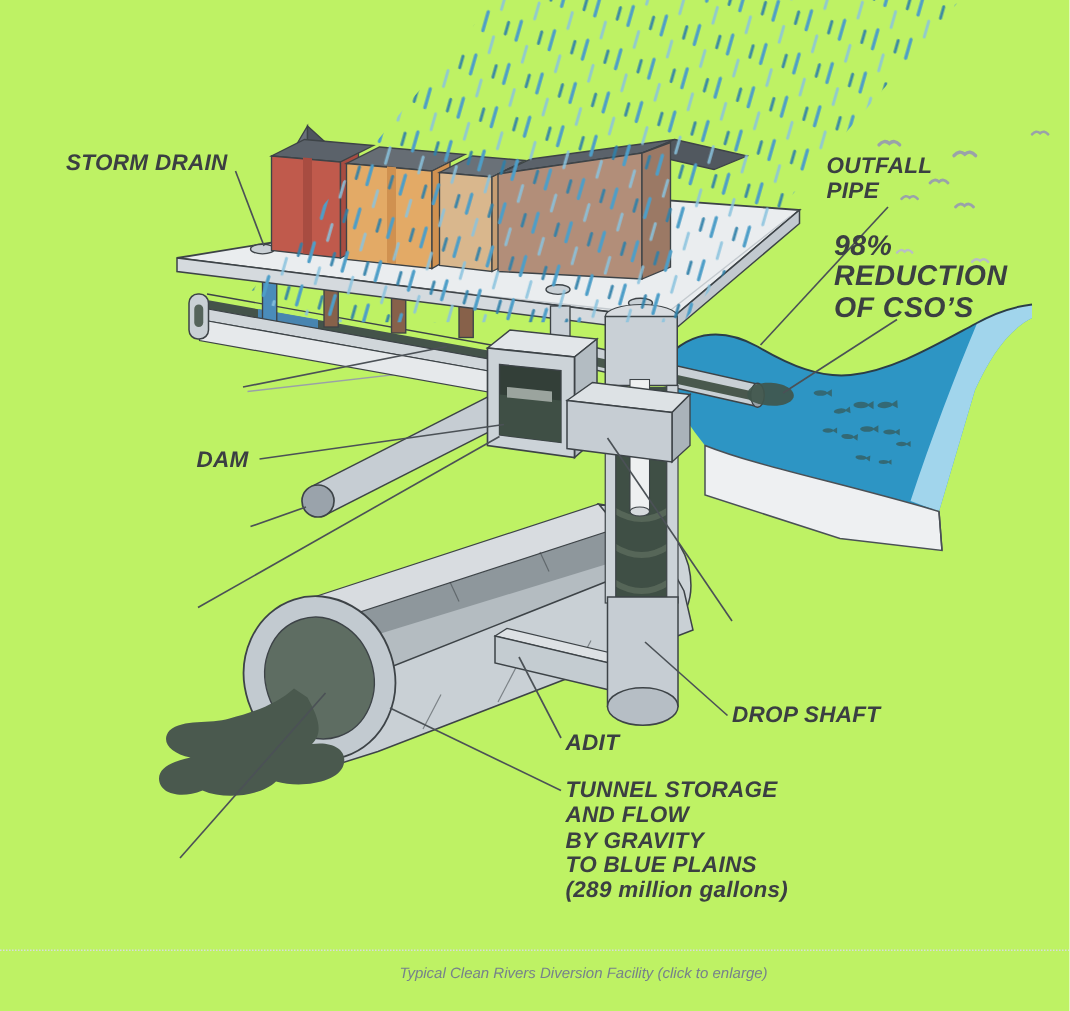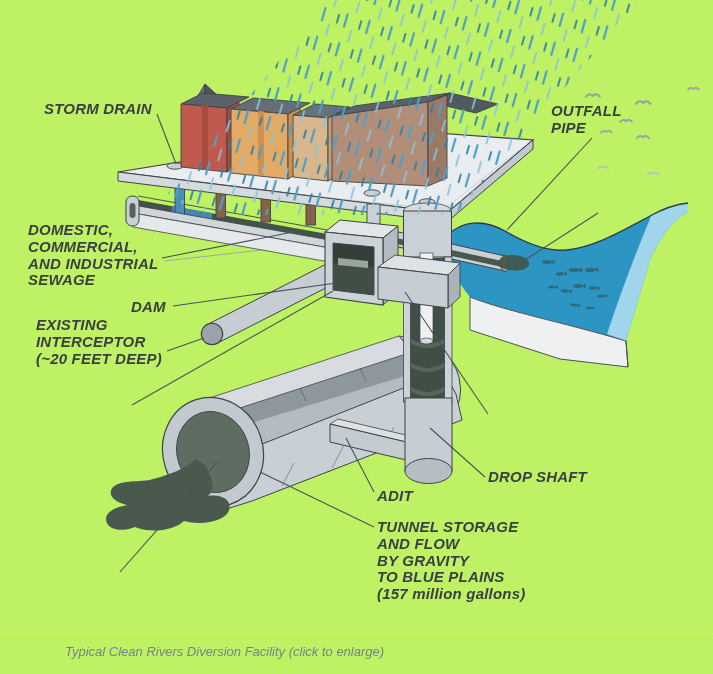--- a/index.html
+++ b/index.html
@@ -3,22 +3,22 @@
 <meta charset="utf-8">
 <style>
   html,body{margin:0;padding:0;background:#fff;}
   .stage{position:relative;width:713px;height:674px;background:#bef264;overflow:hidden;
          font-family:"Liberation Sans","DejaVu Sans",sans-serif;font-style:italic;}
   .stage svg{position:absolute;left:0;top:0;}
   .lbl{position:absolute;font-weight:bold;font-size:15px;line-height:1.12;
        color:var(--label,#3b3f42);white-space:pre-line;letter-spacing:.2px;}
   .lbl--center{}
   .lbl--big{font-size:19px;line-height:1.07;letter-spacing:.3px;}
-  .caption{position:absolute;left:65px;width:648px;top:644px;
-           font-size:13px;font-weight:normal;color:var(--caption,#76818b);}
+  .caption{position:absolute;left:65px;width:648px;top:644px;text-align:center;
+           font-size:10px;font-weight:normal;color:var(--caption,#76818b);}
   .sep{position:absolute;left:0;right:0;top:633px;border-top:1px dotted #d7dbde;}
 </style>
 </head>
 <body>
 
 <div class="stage">
 
 <svg width="713" height="674" viewBox="0 0 713 674">
   <defs>
     <pattern id="rainp" width="23" height="30" patternUnits="userSpaceOnUse">
@@ -207,32 +207,28 @@
     <line x1="485" y1="477" x2="430" y2="428"></line>
     <line x1="374" y1="492" x2="346" y2="438"></line>
     <line x1="374" y1="527" x2="260" y2="472"></line>
     <line x1="120" y1="572" x2="217" y2="462"></line>
   </g>
 </svg>
 
 <div class="lbl" style="left:44px;top:101px">STORM DRAIN</div>
 <div class="lbl lbl--center" style="left:551px;top:103px;width:86px">OUTFALL
 PIPE</div>
-<div class="lbl" style="left:28px;top:222px">DOMESTIC,
-COMMERCIAL,
-AND INDUSTRIAL
-SEWAGE</div>
+<div class="lbl lbl--center lbl--big" style="left:556px;top:155px;width:150px">98%
+REDUCTION
+OF CSO’S</div>
 <div class="lbl" style="left:131px;top:299px">DAM</div>
-<div class="lbl" style="left:36px;top:317px">EXISTING
-INTERCEPTOR
-(~20 FEET DEEP)</div>
 <div class="lbl" style="left:488px;top:469px">DROP SHAFT</div>
 <div class="lbl" style="left:377px;top:488px">ADIT</div>
 <div class="lbl" style="left:377px;top:519px">TUNNEL STORAGE
 AND FLOW
 BY GRAVITY
 TO BLUE PLAINS
-(157 million gallons)</div>
+(289 million gallons)</div>
 
 <div class="sep"></div>
 <div class="caption">Typical Clean Rivers Diversion Facility (click to enlarge)</div>
 
 </div>
 
 </body></html>

